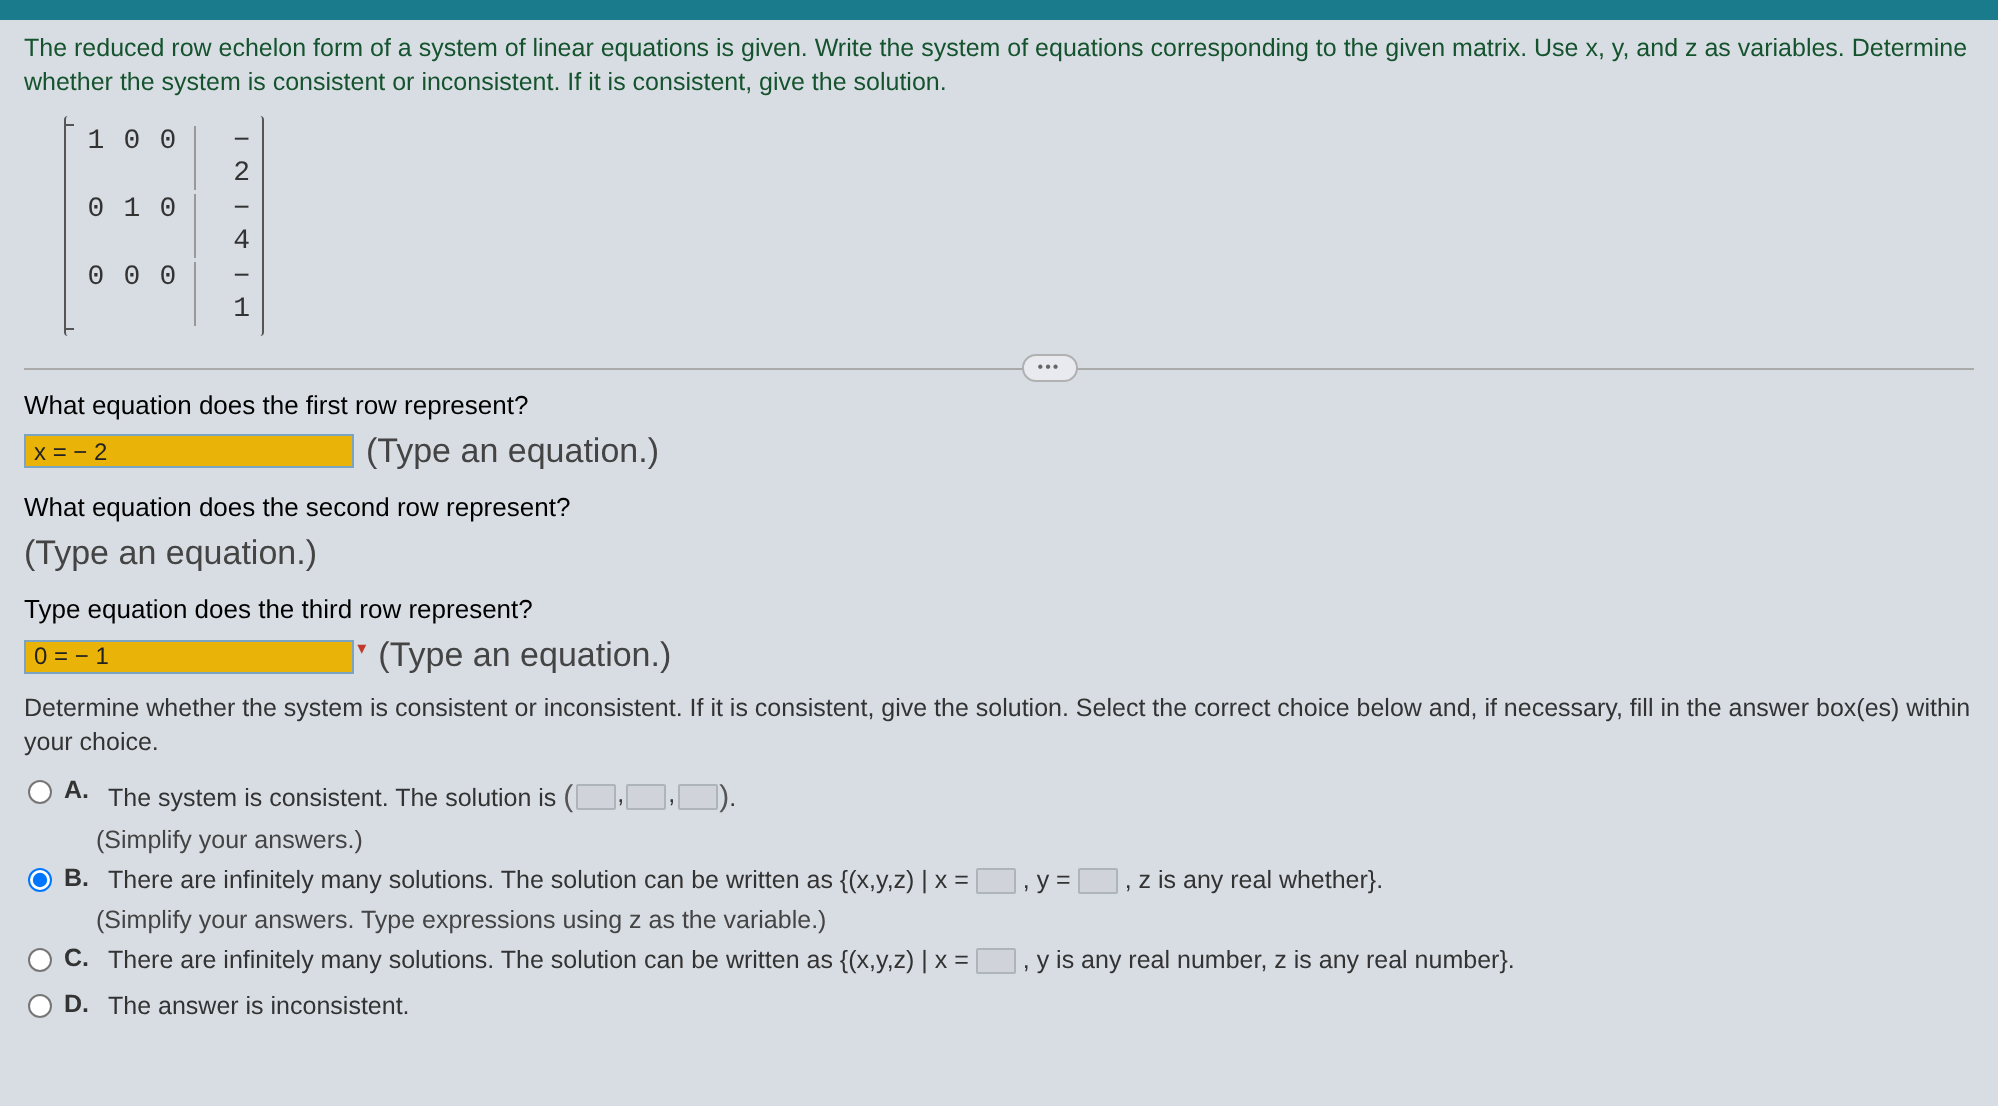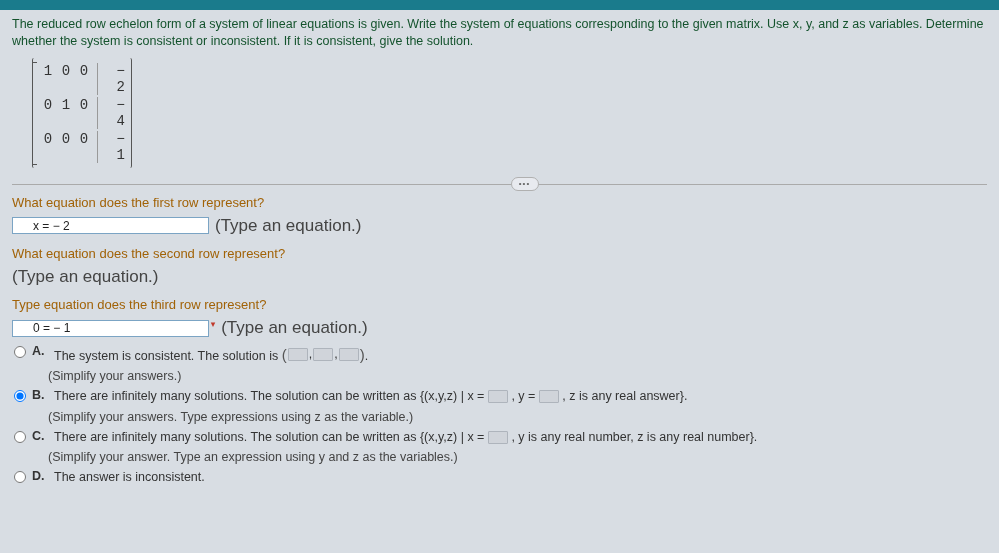--- a/index.html
+++ b/index.html
@@ -76,35 +76,35 @@
     border-radius: 7px;
     background: #e8eaef;
     font-size: 8px;
     line-height: 12px;
     text-align: center;
     color: #666;
     letter-spacing: 1px;
   }
   .q-text {
     font-size: 13px;
-    color: #a16207;
+    color: #000000;
     margin: 10px 0 6px 0;
   }
   .ans-row {
     display: flex;
     align-items: center;
     gap: 6px;
     margin-bottom: 6px;
   }
   .ans-input {
-    background: #ffffff;
+    background: #eab308;
     border: 1px solid #7ba4c4;
     font-family: Arial, sans-serif;
     font-size: 12px;
-    padding: 1px 20px;
+    padding: 1px 4px;
     min-width: 46px;
     height: 17px;
     color: #222;
   }
   .hint {
     font-size: 17px;
     color: #444;
   }
   .err-flag {
     color: #c0392b;
@@ -210,20 +210,21 @@
 
   <div class="q-text">Type equation does the third row represent?</div>
   <div class="ans-row">
     <span style="position:relative;display:inline-block">
       <input class="ans-input" value="0 = − 1" style="">
       <span class="err-flag">▾</span>
     </span>
     <span class="hint">(Type an equation.)</span>
   </div>
 
+  <div class="mc-prompt">Determine whether the system is consistent or inconsistent. If it is consistent, give the solution. Select the correct choice below and, if necessary, fill in the answer box(es) within your choice.</div>
 
   <div class="mc-row">
     <input type="radio" name="mc" class="mc-radio" style="">
     <span class="mc-letter">A.</span>
     <span class="mc-text">
       <span>The system is consistent. The solution is</span>
       <span class="tuple-box">
         <span class="paren">(</span>
         <span class="blank"></span>
           <span>,</span>
@@ -237,35 +238,34 @@
   <div class="mc-sub">(Simplify your answers.)</div>
 
   <div class="mc-row">
     <input type="radio" name="mc" class="mc-radio" checked="" style="">
     <span class="mc-letter">B.</span>
     <span class="mc-text">
       <span>There are infinitely many solutions. The solution can be written as {(x,y,z) | x =</span>
       <span class="blank"></span>
       <span>, y =</span>
       <span class="blank"></span>
-      <span>, z is any real answer}.</span>
+      <span>, z is any real whether}.</span>
     </span>
   </div>
   <div class="mc-sub">(Simplify your answers. Type expressions using z as the variable.)</div>
 
   <div class="mc-row">
     <input type="radio" name="mc" class="mc-radio" style="">
     <span class="mc-letter">C.</span>
     <span class="mc-text">
       <span>There are infinitely many solutions. The solution can be written as {(x,y,z) | x =</span>
       <span class="blank"></span>
       <span>, y is any real number, z is any real number}.</span>
     </span>
   </div>
-  <div class="mc-sub">(Simplify your answer. Type an expression using y and z as the variables.)</div>
 
   <div class="mc-row">
     <input type="radio" name="mc" class="mc-radio" style="">
     <span class="mc-letter">D.</span>
     <span class="mc-text">The answer is inconsistent.</span>
   </div>
 
 </div>
 
 </body></html>

